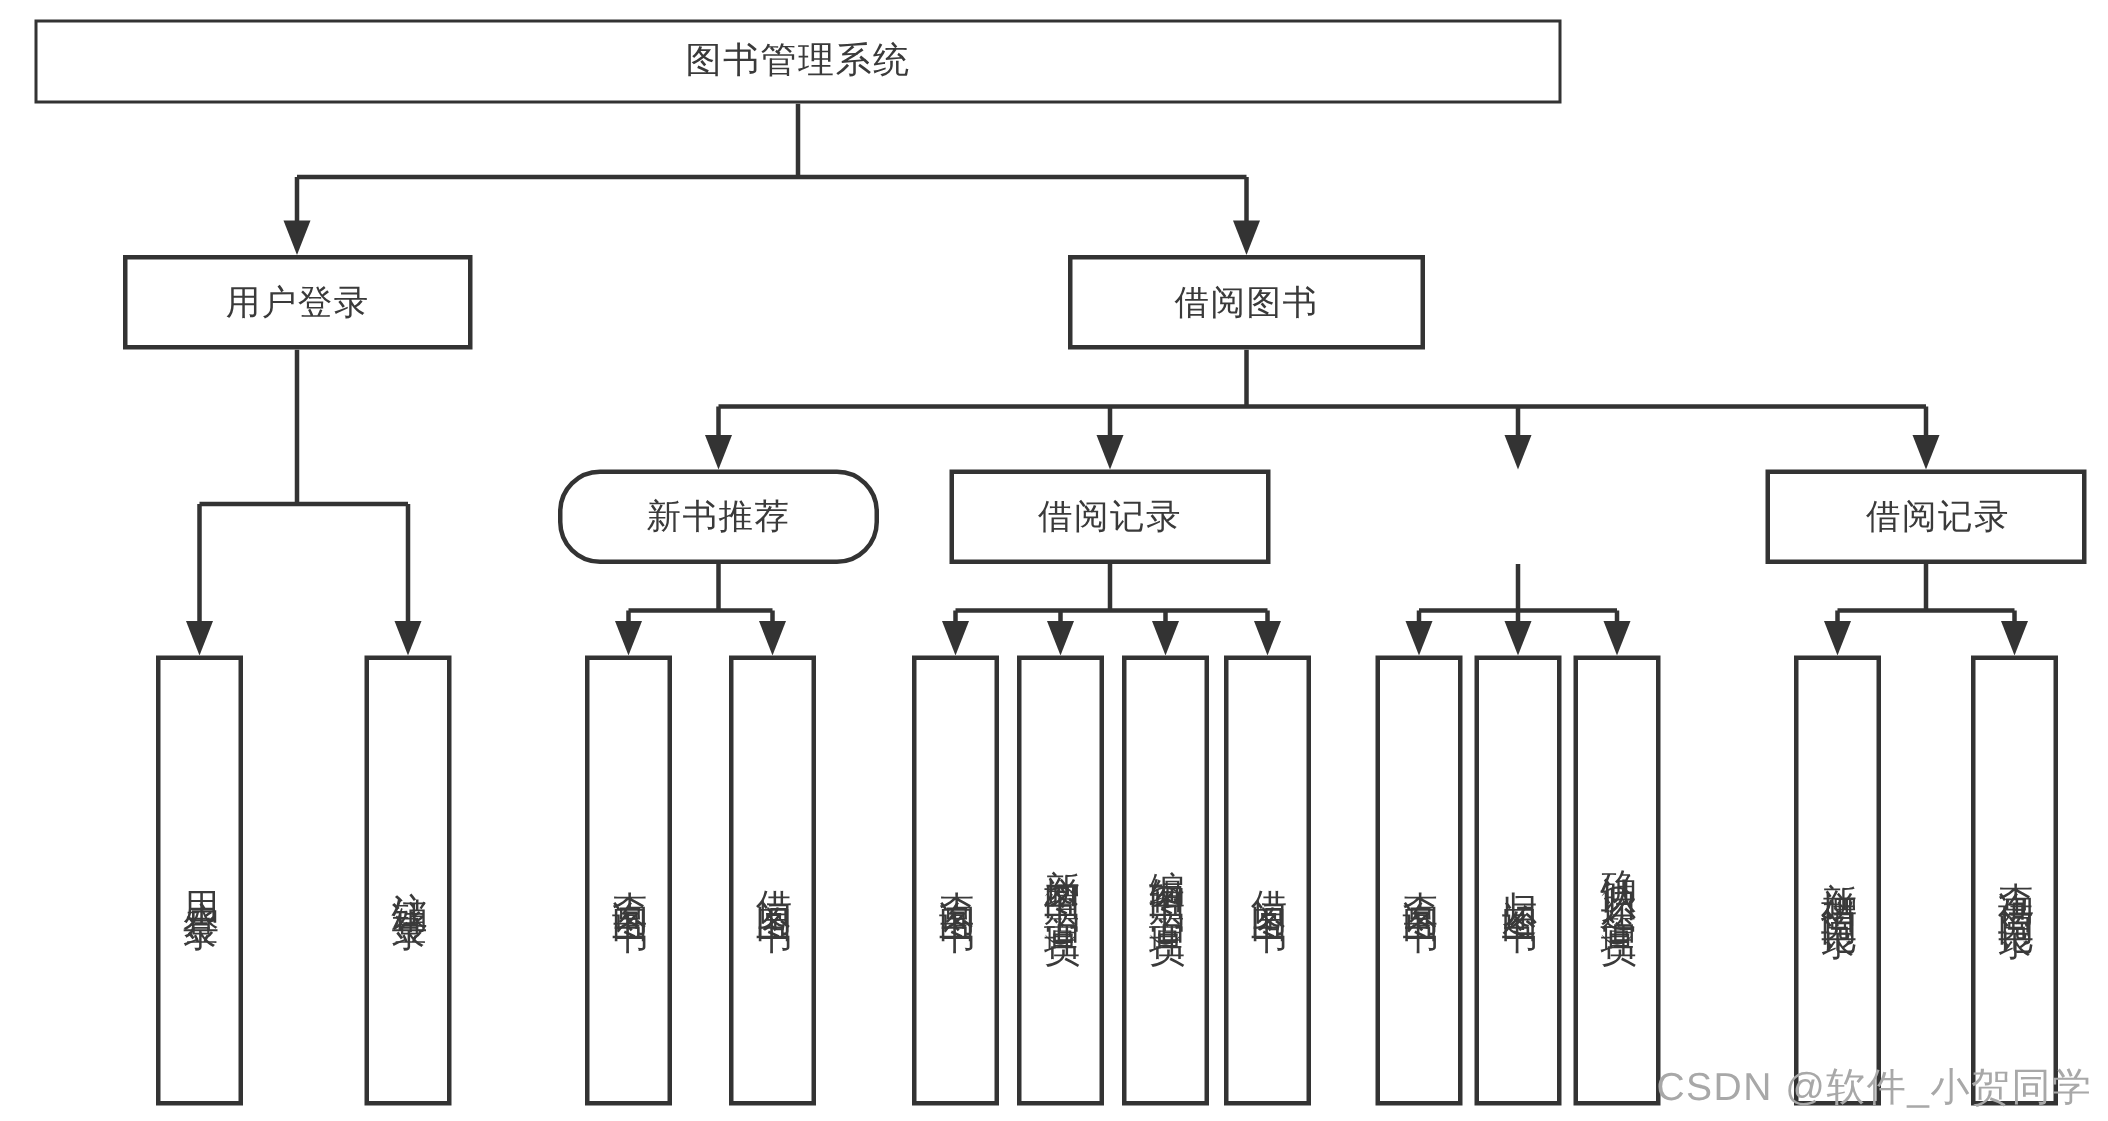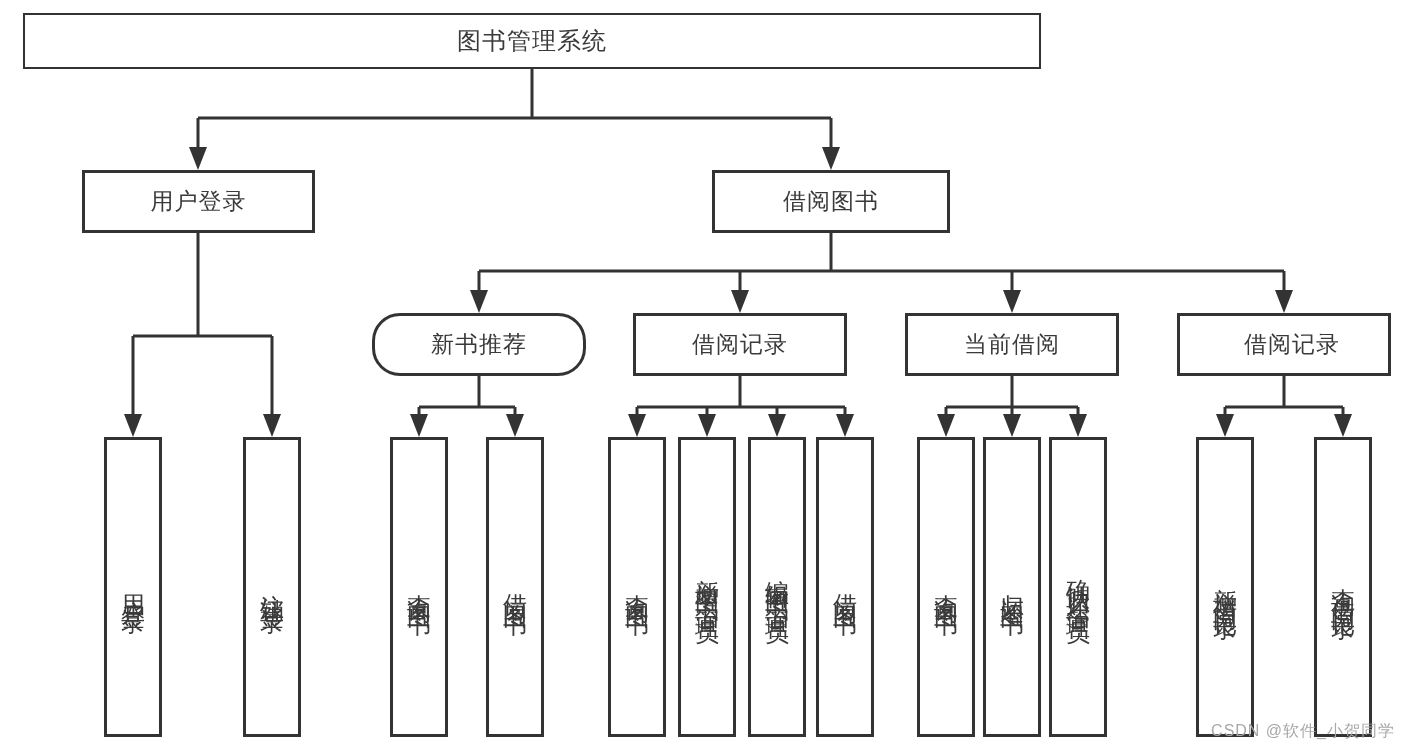--- a/index.html
+++ b/index.html
@@ -35,21 +35,21 @@
   .leaf {
     writing-mode: vertical-rl;
     text-orientation: mixed;
     font-size: 24px;
     letter-spacing: 6px;
     line-height: 1;
   }
   .watermark {
     position: absolute;
     right: 10px; bottom: 5px;
-    font-size: 16px;
+    font-size: 26px;
     color: #a8a8a8;
     letter-spacing: 1px;
     z-index: 5;
     white-space: nowrap;
   }
 </style>
 </head>
 <body>
 
 <div class="stage">
@@ -94,21 +94,20 @@
     </g>
   </svg>
 
   <div class="box rootbox" style="left:23px; top:13px; width:1018px; height:56px;">图书管理系统</div>
 
   <div class="box hbox" style="left:82px; top:170px; width:233px; height:63px;">用户登录</div>
   <div class="box hbox" style="left:712px; top:170px; width:238px; height:63px;">借阅图书</div>
 
   <div class="box hbox" style="left:372px; top:313px; width:214px; height:63px;border-radius:28px;">新书推荐</div>
   <div class="box hbox" style="left:633px; top:313px; width:214px; height:63px;">借阅记录</div>
-  <div class="box hbox" style="left:905px; top:313px; width:214px; height:63px;">当前借阅</div>
   <div class="box hbox" style="left:1177px; top:313px; width:214px; height:63px;padding-left:16px;">借阅记录</div>
 
   <div class="box leaf" style="left:104px; top:437px; width:58px; height:300px;">用户登录</div>
   <div class="box leaf" style="left:243px; top:437px; width:58px; height:300px;">注销登录</div>
 
   <div class="box leaf" style="left:390px; top:437px; width:58px; height:300px;">查询图书</div>
   <div class="box leaf" style="left:486px; top:437px; width:58px; height:300px;">借阅图书</div>
 
   <div class="box leaf" style="left:608px; top:437px; width:58px; height:300px;">查询图书</div>
   <div class="box leaf" style="left:678px; top:437px; width:58px; height:300px;">新增图书（管理员）</div>

